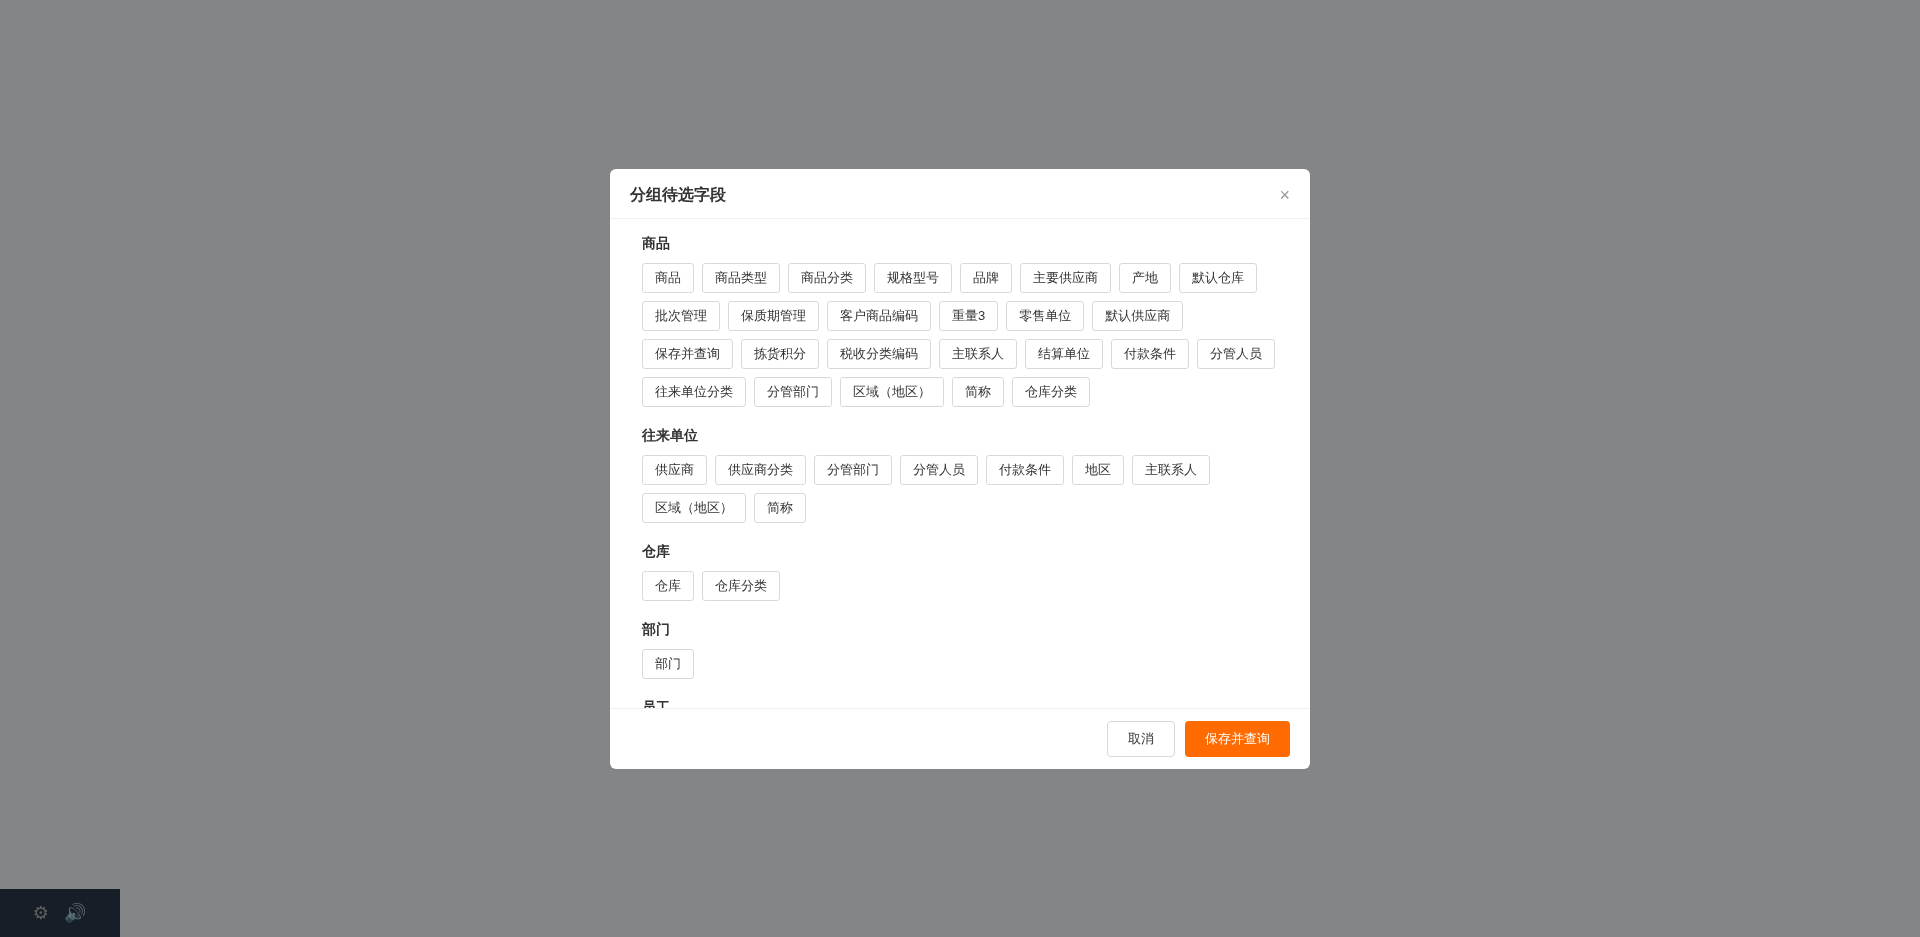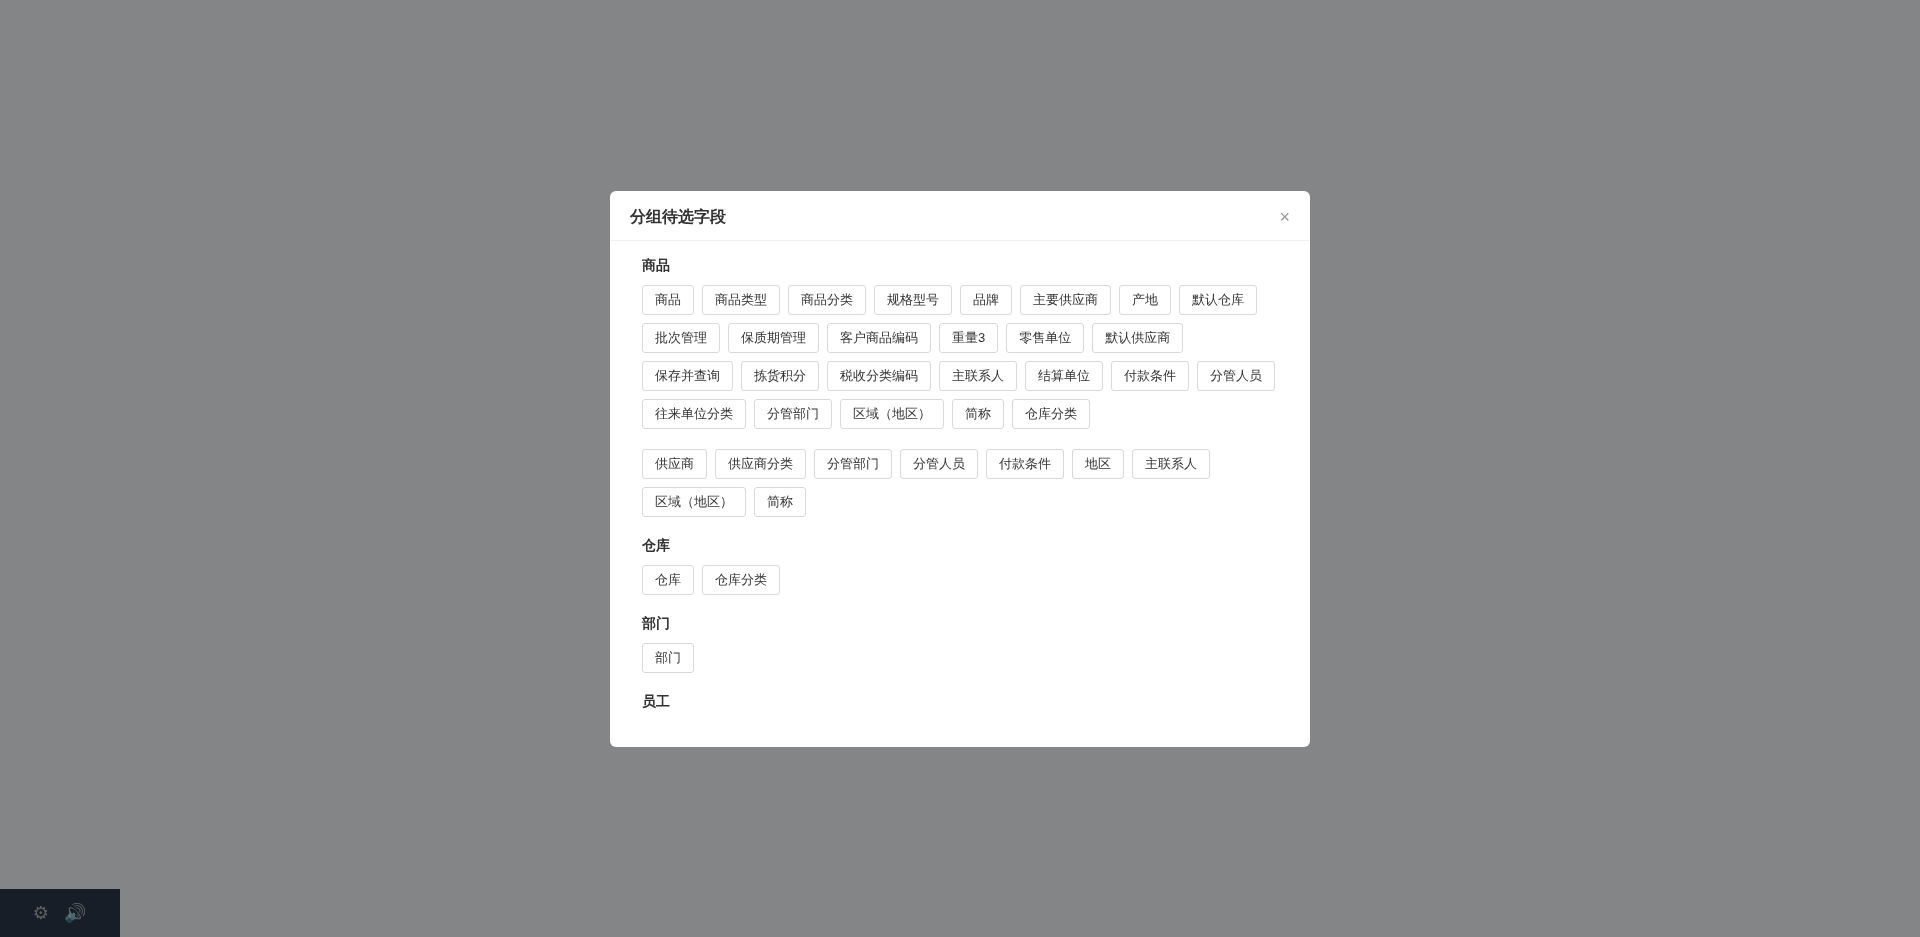--- a/index.html
+++ b/index.html
@@ -344,20 +344,21 @@
           <span class="field-tag">分管人员</span>
           <span class="field-tag">往来单位分类</span>
           <span class="field-tag">分管部门</span>
           <span class="field-tag">区域（地区）</span>
           <span class="field-tag">简称</span>
           <span class="field-tag">仓库分类</span>
         </div>
       </div>
 
       <div class="field-section">
+        <div class="section-title">往来单位</div>
         <div class="field-grid">
           <span class="field-tag">供应商</span>
           <span class="field-tag">供应商分类</span>
           <span class="field-tag">分管部门</span>
           <span class="field-tag">分管人员</span>
           <span class="field-tag">付款条件</span>
           <span class="field-tag">地区</span>
           <span class="field-tag">主联系人</span>
           <span class="field-tag">区域（地区）</span>
           <span class="field-tag">简称</span>
@@ -379,19 +380,23 @@
         </div>
       </div>
 
       <div class="field-section">
         <div class="section-title">员工</div>
 
       </div>
 
     </div>
 
+    <div class="modal-footer">
+      <button class="btn-cancel">取消</button>
+      <button class="btn-confirm">保存并查询</button>
+    </div>
   </div>
 </div>
 
 <div style="position:fixed;bottom:0;left:0;width:120px;height:48px;background:#2d3748;display:flex;align-items:center;justify-content:center;gap:16px;z-index:50;">
   <span style="color:#aaa;font-size:18px;cursor:pointer;">⚙</span>
   <span style="color:#aaa;font-size:18px;cursor:pointer;">🔊</span>
 </div>
 
 </body></html>

